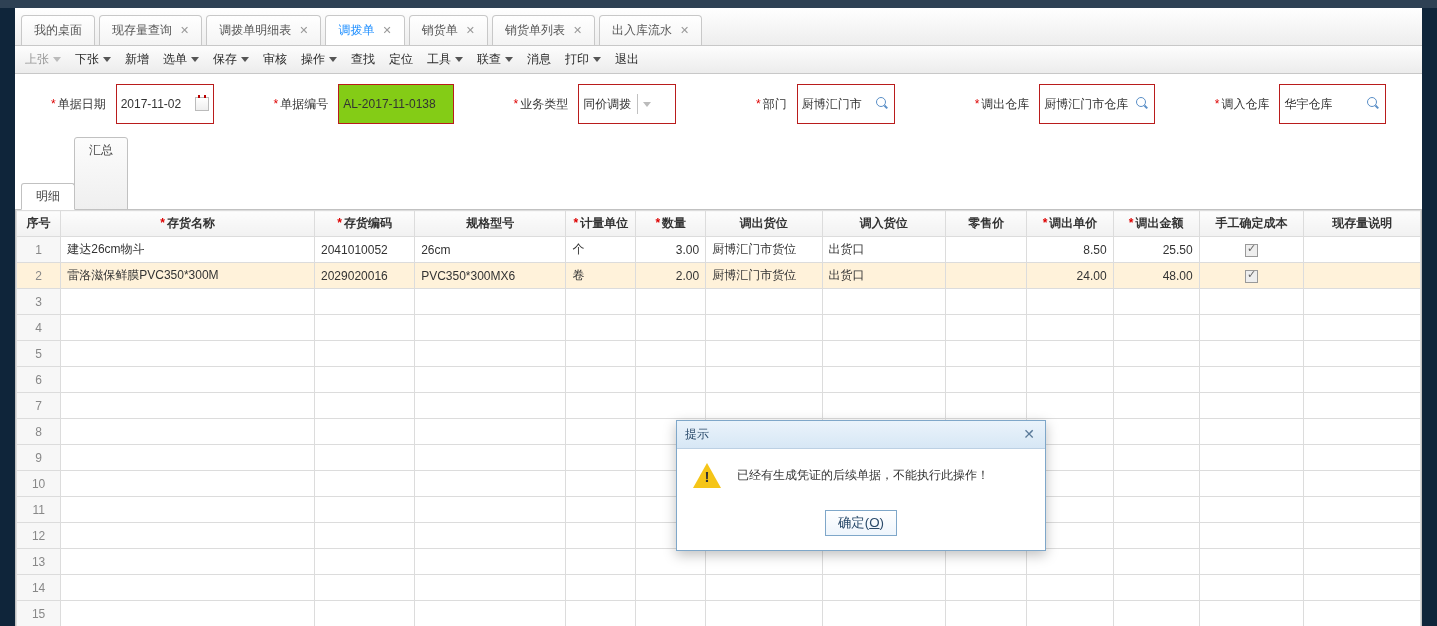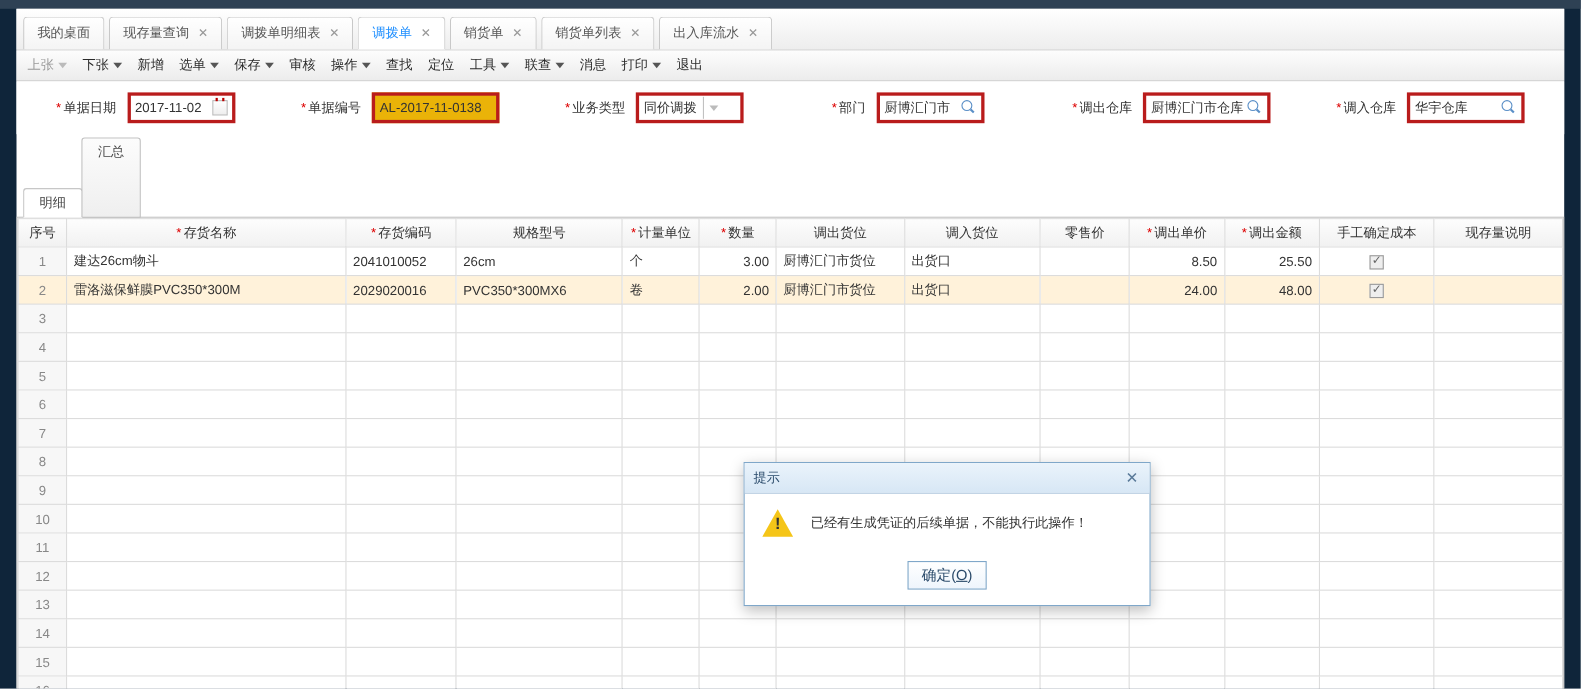--- a/index.html
+++ b/index.html
@@ -15,39 +15,39 @@
   
   .toolbar{display:flex;align-items:center;background:linear-gradient(#fdfdfd,#ececec);border-bottom:1px solid #c8c8c8;padding:0 10px;height:28px;gap:14px;color:#333;}
   .tbtn{display:flex;align-items:center;gap:4px;cursor:pointer;color:#2a2a2a;}
   .tbtn.disabled{color:#999;}
   .caret{width:0;height:0;border-left:4px solid transparent;border-right:4px solid transparent;border-top:5px solid #555;display:inline-block;}
   .caret.grey{border-top-color:#bbb;}
   
   .filters{display:flex;align-items:center;padding:10px 36px;gap:10px;background:#fff;}
   .flabel{white-space:nowrap;}
   .req{color:#d00;margin-right:2px;}
-  .input{border:3px solid #b91c1c;background:#fff;height:28px;padding:0 4px;display:flex;align-items:center;position:relative;color:#333;}
-  .input.readonly{background:#eab308;}
+  .input{border:1px solid #b91c1c;background:#fff;height:40px;padding:0 4px;display:flex;align-items:center;position:relative;color:#333;}
+  .input.readonly{background:#84cc16;}
   .input .date-icon{margin-left:auto;width:14px;height:14px;background:linear-gradient(#fff,#eee);border:1px solid #bbb;position:relative;}
   .input .date-icon::before,.input .date-icon::after{content:"";position:absolute;top:-3px;width:2px;height:3px;background:#b00;}
   .input .date-icon::before{left:2px;}
   .input .date-icon::after{right:2px;}
   .mag{width:14px;height:14px;margin-left:auto;position:relative;}
   .mag::before{content:"";position:absolute;width:8px;height:8px;border:1.5px solid #5a8fc7;border-radius:50%;left:0;top:0;}
   .mag::after{content:"";position:absolute;width:4px;height:1.5px;background:#5a8fc7;transform:rotate(45deg);left:8px;top:9px;}
   .dd-btn{width:18px;height:20px;border-left:1px solid #c1c1c1;margin-right:-4px;margin-left:6px;display:flex;align-items:center;justify-content:center;}
   
   .subtabs{display:flex;padding:0 6px;margin-top:2px;}
   .subtab{border:1px solid #c1c1c1;border-bottom:1px solid #c1c1c1;padding:4px 14px;background:linear-gradient(#fcfcfc,#efefef);cursor:pointer;color:#444;border-radius:3px 3px 0 0;margin-right:-1px;position:relative;top:1px;}
   .subtab.active{background:#fff;border-bottom:1px solid #fff;z-index:2;margin-top:46px;}
   
   .table-wrap{border:1px solid #c1c1c1;margin:0;}
   table{border-collapse:collapse;width:100%;table-layout:fixed;}
   th,td{border:1px solid #dcdcdc;padding:0 6px;height:26px;text-align:left;overflow:hidden;white-space:nowrap;text-overflow:ellipsis;background:#fff;}
-  th{background:linear-gradient(#fdfdfd,#f1f1f1);color:#333;text-align:center;font-weight:normal;}
+  th{background:linear-gradient(#fdfdfd,#f1f1f1);color:#333;text-align:center;font-weight:bold;}
   td.c{text-align:center;color:#888;background:#f7f7f7;}
   td.r{text-align:right;}
   tr.highlight td{background:#fff2da;}
   .chk{appearance:none;width:13px;height:13px;border:1px solid #999;background:#eee;position:relative;display:inline-block;vertical-align:middle;}
   .chk.checked::after{content:"✓";position:absolute;left:1px;top:-3px;font-size:11px;color:#666;}
   
   .dialog{position:absolute;left:676px;top:420px;width:370px;border:1px solid #7fa7c9;background:#fff;box-shadow:0 4px 12px rgba(0,0,0,.25);}
   .dlg-title{background:linear-gradient(#eaf3fb,#d7e7f5);padding:5px 8px;display:flex;align-items:center;border-bottom:1px solid #bcd0e3;color:#2a4a6a;font-weight:normal;}
   .dlg-title .dx{width:16px;height:16px;color:#5a7a99;text-align:center;line-height:14px;font-size:14px;cursor:pointer;margin-left:auto;}
   .dlg-body{padding:14px 16px;display:flex;gap:16px;align-items:flex-start;}

